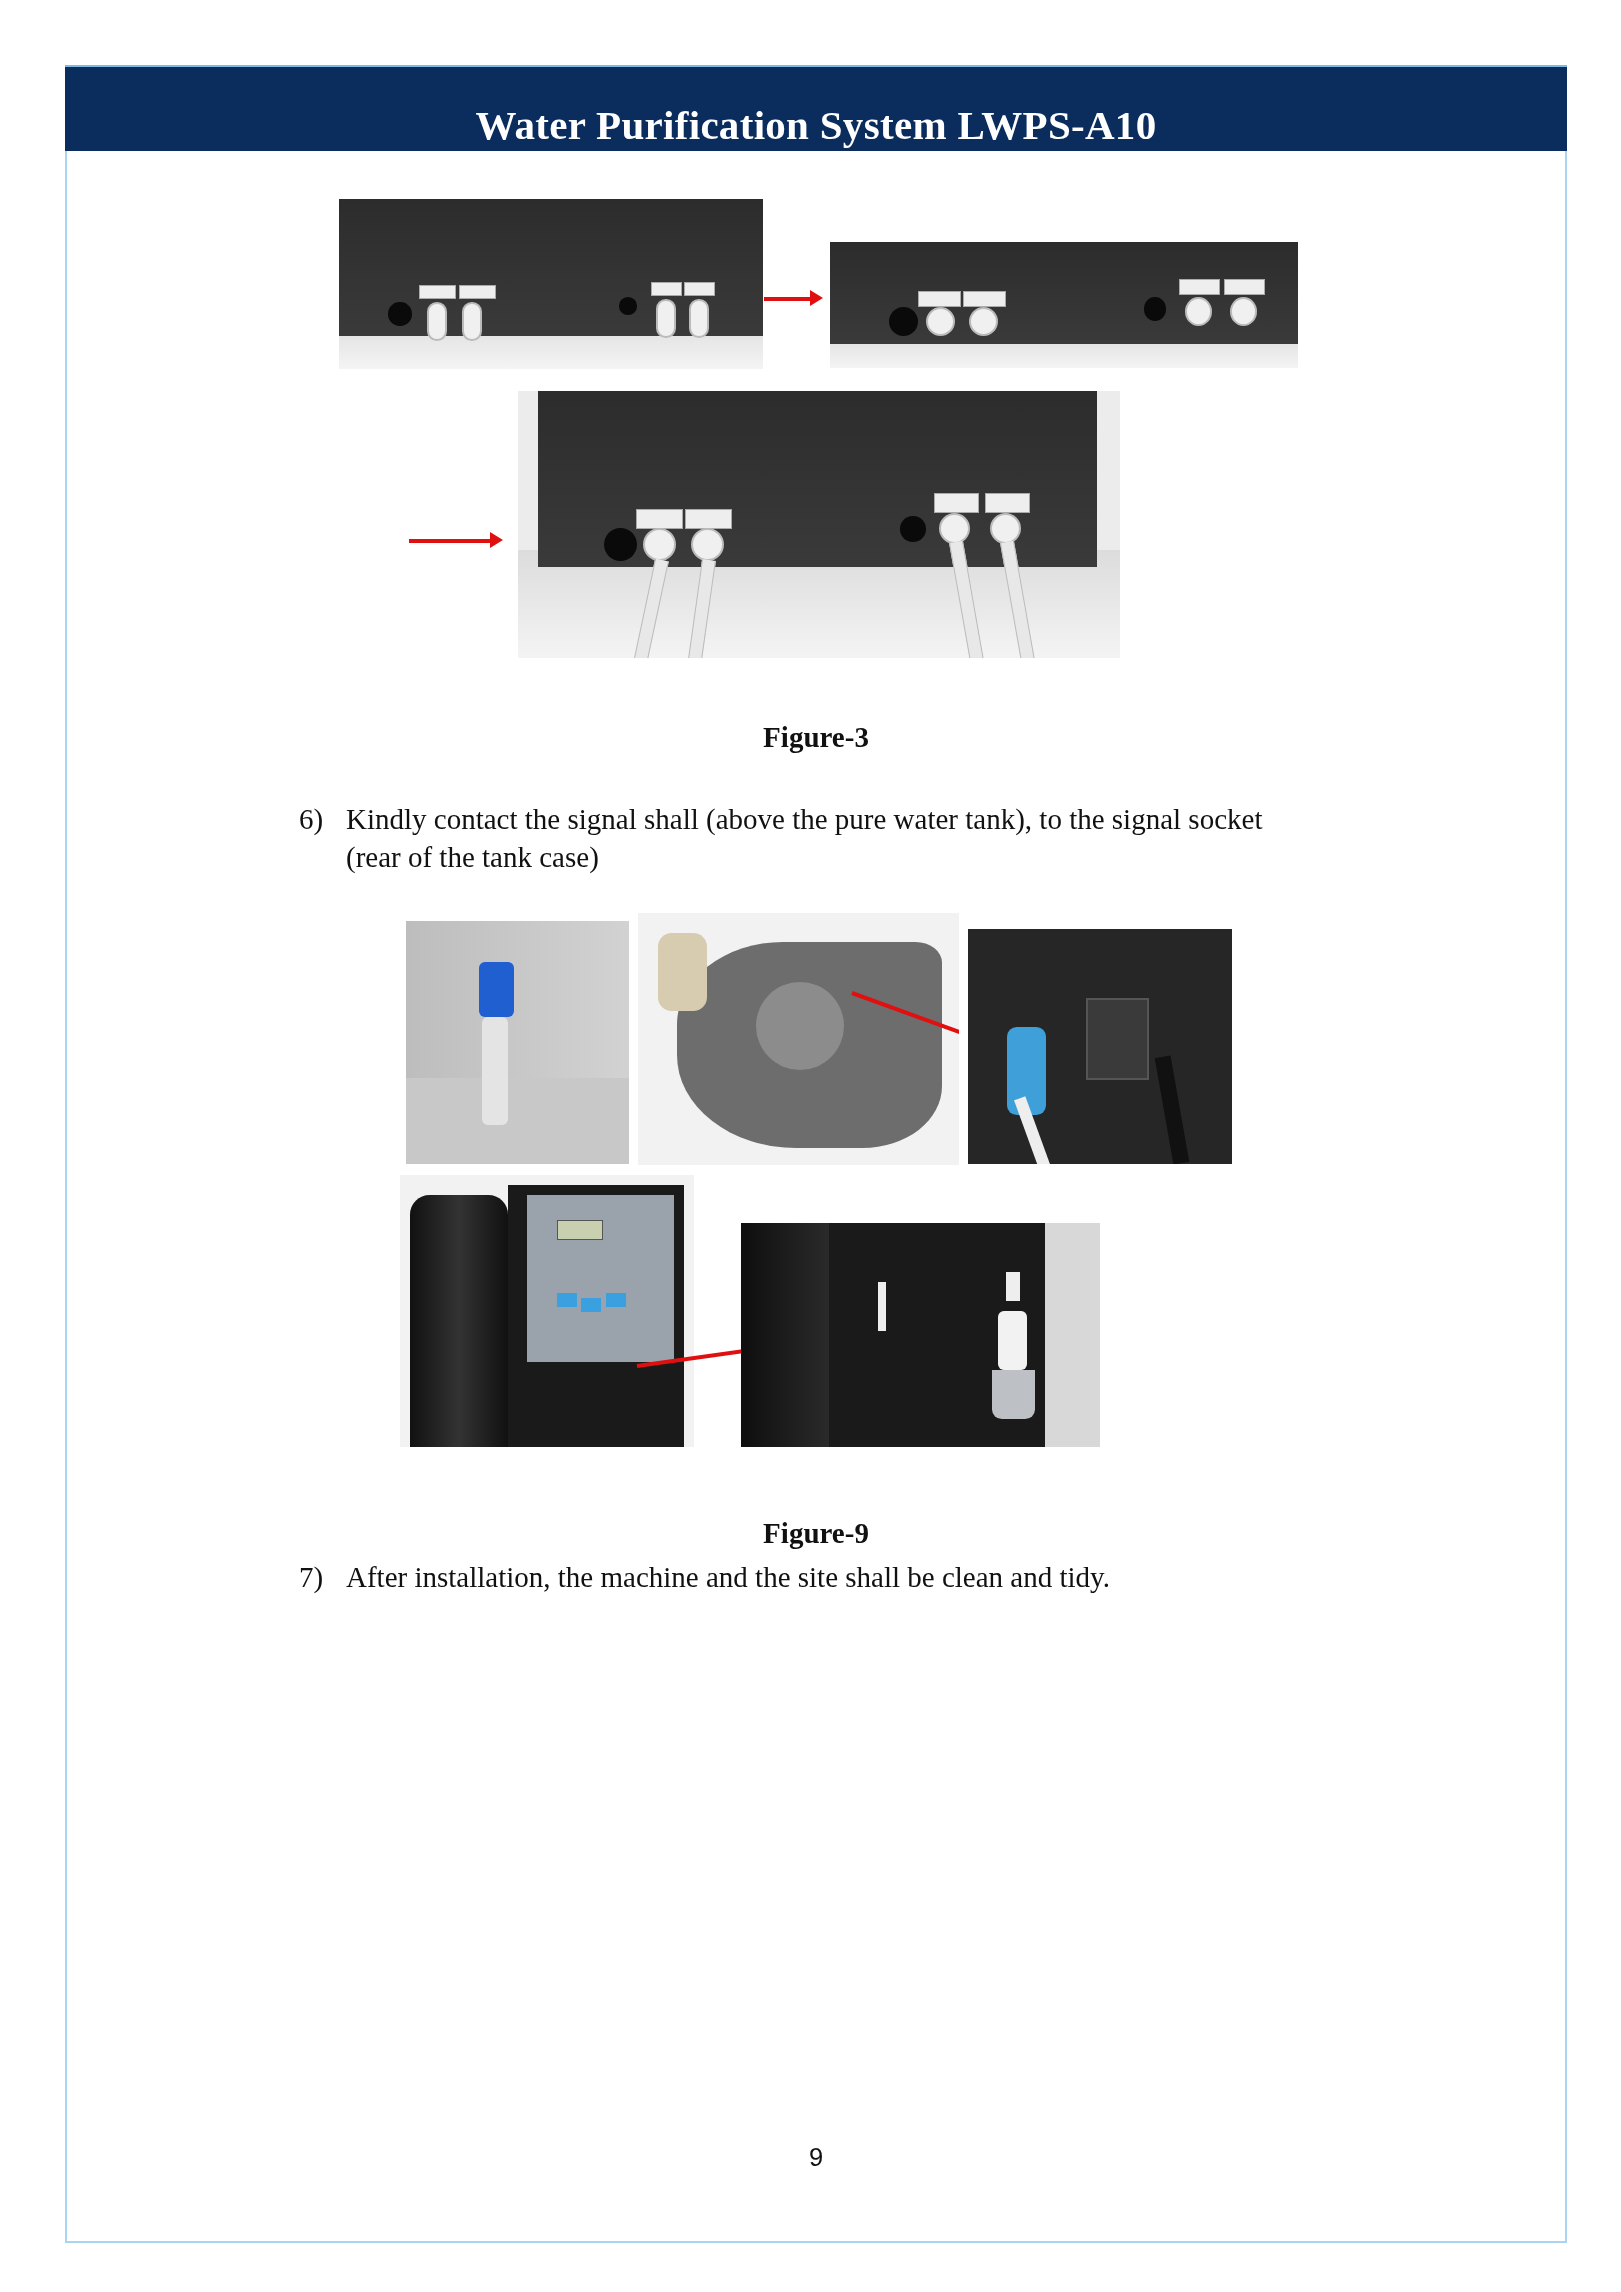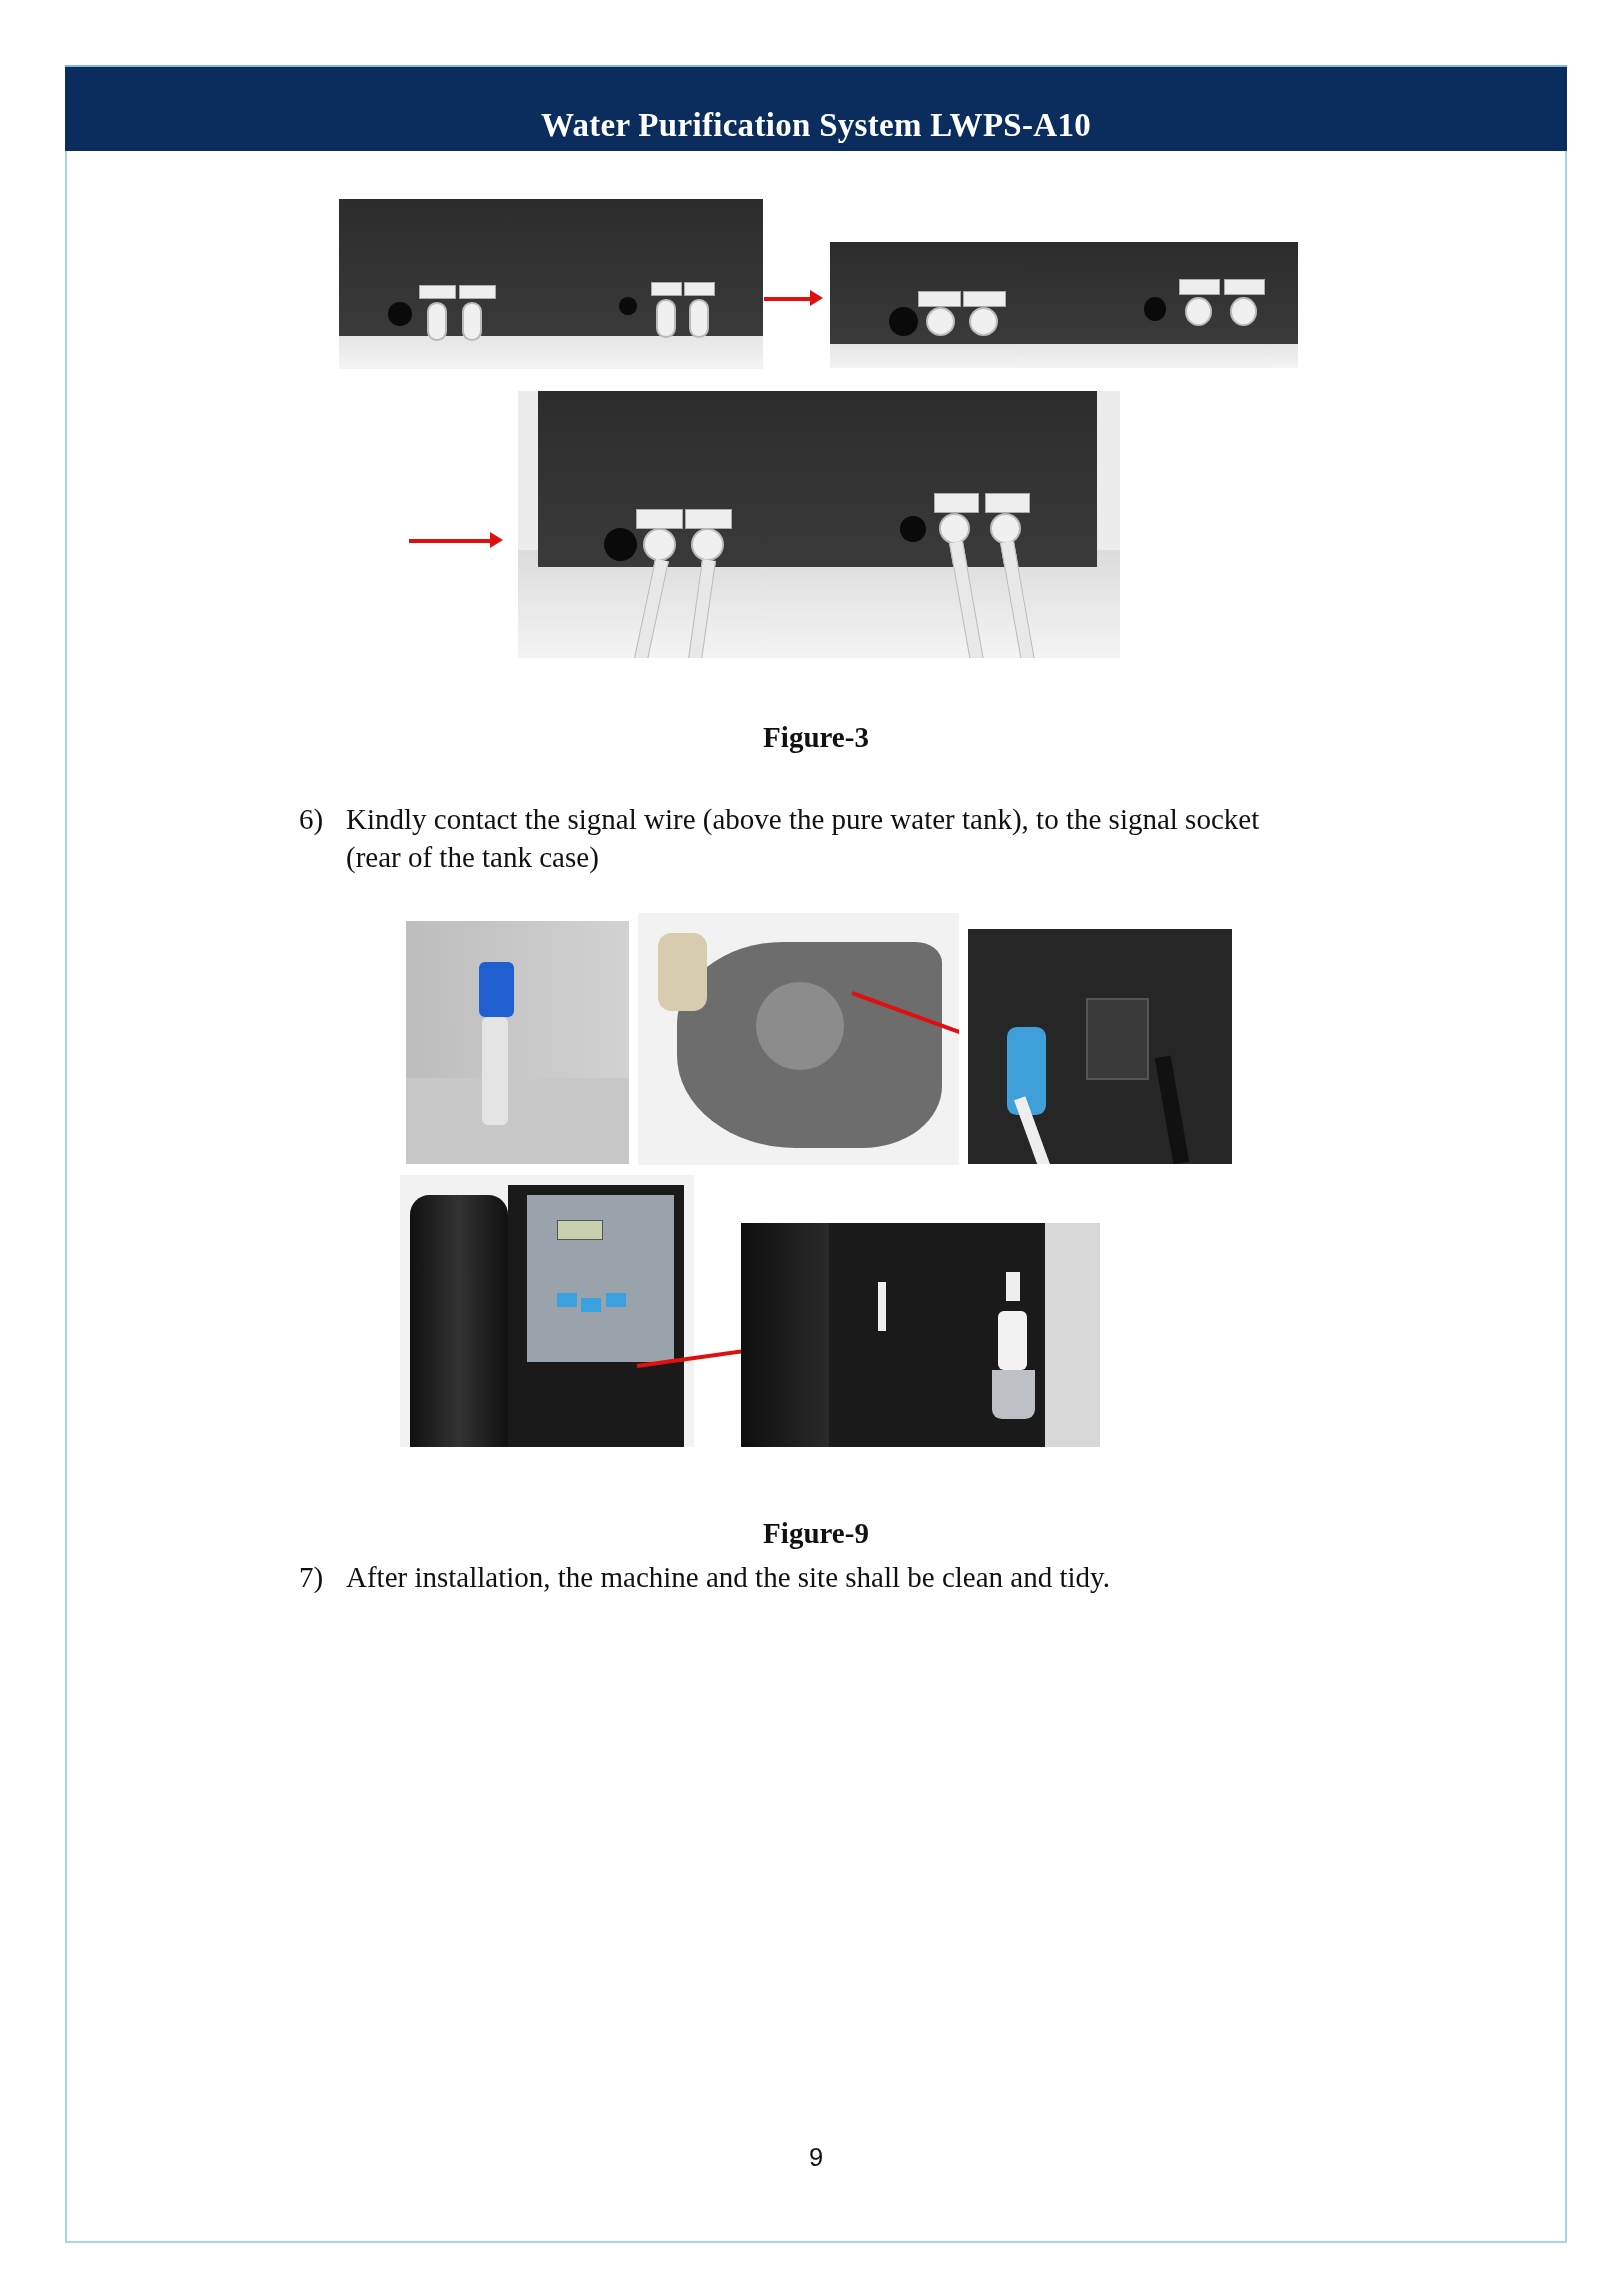--- a/index.html
+++ b/index.html
@@ -1,19 +1,19 @@
 <!DOCTYPE html>
 <html><head>
 <meta charset="utf-8">
 <style>
   html,body{margin:0;padding:0;background:#fff;}
   body{width:1621px;height:2293px;position:relative;overflow:hidden;font-family:"DejaVu Serif","Liberation Serif",serif;color:#111;}
   .frame{position:absolute;left:65px;top:65px;width:1502px;height:2178px;border:2px solid #a9d4ef;box-sizing:border-box;}
   .header{position:absolute;left:65px;top:65px;width:1502px;height:86px;background:#0a2d5e;border-top:2.9px solid #7fb8e0;box-sizing:border-box;display:flex;align-items:center;justify-content:center;}
-  .header-title{color:#fff;font-family:"Liberation Serif","DejaVu Serif",serif;font-weight:bold;font-size:33px;letter-spacing:0.3px;margin-top:32px;}
+  .header-title{color:#fff;font-family:"Liberation Serif","DejaVu Serif",serif;font-weight:bold;font-size:41px;letter-spacing:0.3px;margin-top:32px;}
   .photo{position:absolute;overflow:hidden;}
   .arrow{position:absolute;height:3.9px;background:#e01010;}
   .arrow::after{content:"";position:absolute;right:-11.8px;top:-6.9px;border-left:13.7px solid #e01010;border-top:8.8px solid transparent;border-bottom:8.8px solid transparent;}
   .caption{position:absolute;left:65px;width:1502px;text-align:center;font-family:"Liberation Serif","DejaVu Serif",serif;font-weight:bold;font-size:29px;}
   .step{position:absolute;font-family:"Liberation Serif","DejaVu Serif",serif;font-size:29px;line-height:38px;}
   .step-num{position:absolute;left:0;top:0;}
   .step-text{position:absolute;left:47px;top:0;white-space:nowrap;}
   .page-num{position:absolute;left:65px;width:1502px;top:2143px;text-align:center;font-family:"Liberation Sans","DejaVu Sans",sans-serif;font-size:25.5px;}
   
   .floor{position:absolute;left:0;right:0;bottom:0;background:linear-gradient(#dcdcdc,#f4f4f4);}
@@ -77,21 +77,21 @@
   <div class="port" style="left:421px;top:122px;width:31px;height:31px;"></div>
   <div class="port" style="left:472px;top:122px;width:31px;height:31px;"></div>
   <div class="tube" style="left:431px;top:151px;width:11.8px;height:123px;transform:rotate(-10deg);"></div>
   <div class="tube" style="left:482px;top:151px;width:11.8px;height:123px;transform:rotate(-10deg);"></div>
 </div>
 
 <div class="caption" style="top:721px;">Figure-3</div>
 
 <div class="step" style="left:299px;top:800px;width:1176px;height:78px;">
   <span class="step-num">6)</span>
-  <span class="step-text">Kindly contact the signal wire (above the pure water tank), to the signal socket</span>
+  <span class="step-text">Kindly contact the signal shall (above the pure water tank), to the signal socket</span>
   <span class="step-text" style="top:38px;">(rear of the tank case)</span>
 </div>
 
 <div class="photo" style="left:406px;top:921px;width:223px;height:243px;background:linear-gradient(90deg,#bdbdbd,#d2d2d2);">
   <div style="position:absolute;left:0;top:157px;width:223px;height:86px;background:#c8c8c8;"></div>
   <div style="position:absolute;left:73px;top:41px;width:35px;height:55px;background:#1f5fd0;border-radius:5.9px;"></div>
   <div style="position:absolute;left:76px;top:96px;width:25.5px;height:108px;background:#e4e4e4;border-radius:5.9px;"></div>
 </div>
 <div class="photo" style="left:638px;top:913px;width:321px;height:252px;background:#f2f2f2;">
   <div style="position:absolute;left:39px;top:29px;width:265px;height:206px;background:#6d6d6d;border-radius:40% 10% 30% 45%;"></div>

